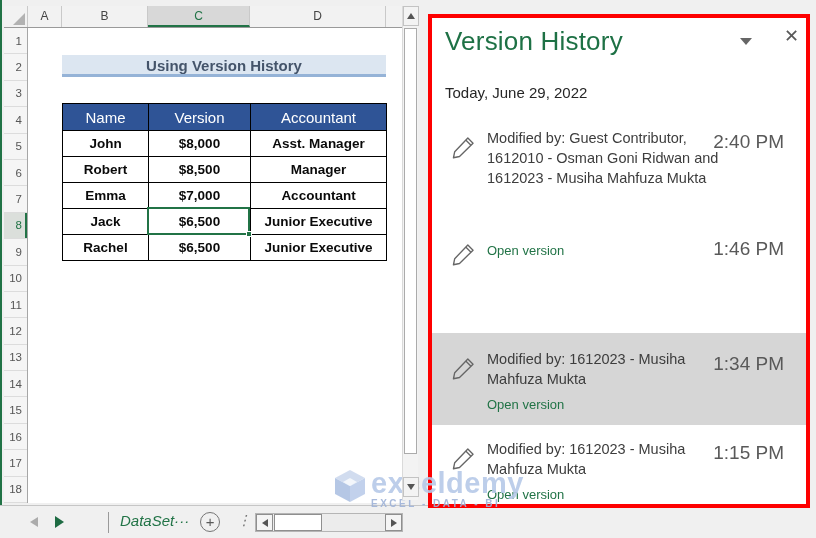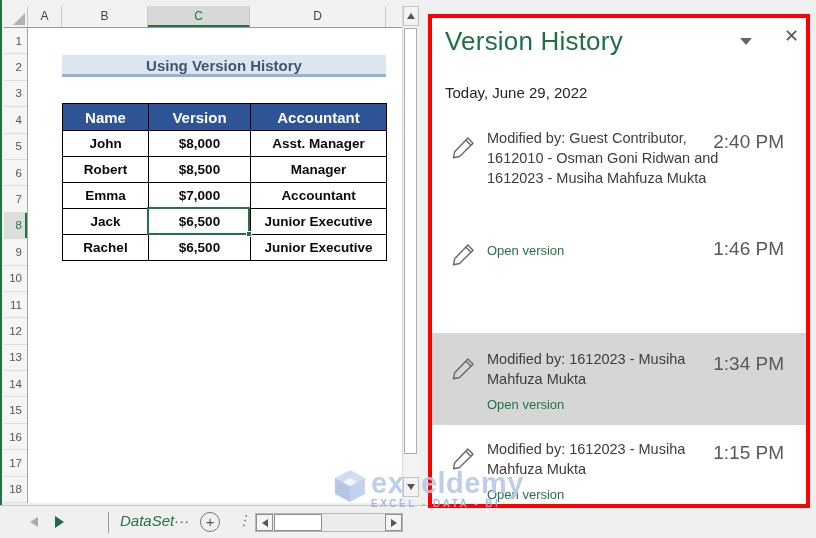--- a/index.html
+++ b/index.html
@@ -26,21 +26,21 @@
   .row-h { flex:1; font-size:11.5px; color:#555; text-align:right; padding-right:5px;
            border-bottom:1px solid #dcdcdc; display:flex; align-items:center; justify-content:flex-end; }
   .row-h.sel { background:#dbdfdb; color:#217346; box-shadow:inset -2px 0 0 #217346; }
 
   .banner { position:absolute; left:62px; top:55px; width:324px; height:22px;
             background:#dce6f1; border-bottom:3px solid #95b3d7; text-align:center;
             font-size:15px; font-weight:bold; color:#44546a; line-height:22px; }
 
   table.datatable { position:absolute; left:62px; top:103px; border-collapse:collapse; table-layout:fixed; }
   table.datatable th, table.datatable td { border:1px solid #000; text-align:center; overflow:hidden; }
-  table.datatable th { background:#2f5496; color:#fff; font-size:15px; font-weight:bold; height:27px; }
+  table.datatable th { background:#2f5496; color:#fff; font-size:15px; font-weight:normal; height:27px; }
   table.datatable td { font-size:13.5px; font-weight:600; color:#0a0a0a; height:26px; background:#fff; }
 
   .sel-cell { position:absolute; left:147px; top:207px; width:103px; height:28px;
               border:2px solid #217346; pointer-events:none; }
   .sel-cell .handle { position:absolute; right:-4px; bottom:-4px; width:6px; height:6px;
               background:#217346; border:1px solid #fff; }
 
   
   .vscroll { position:absolute; left:402px; top:6px; width:16px; height:494px; background:#f3f3f3;
              border-left:1px solid #dadada; z-index:60; }

